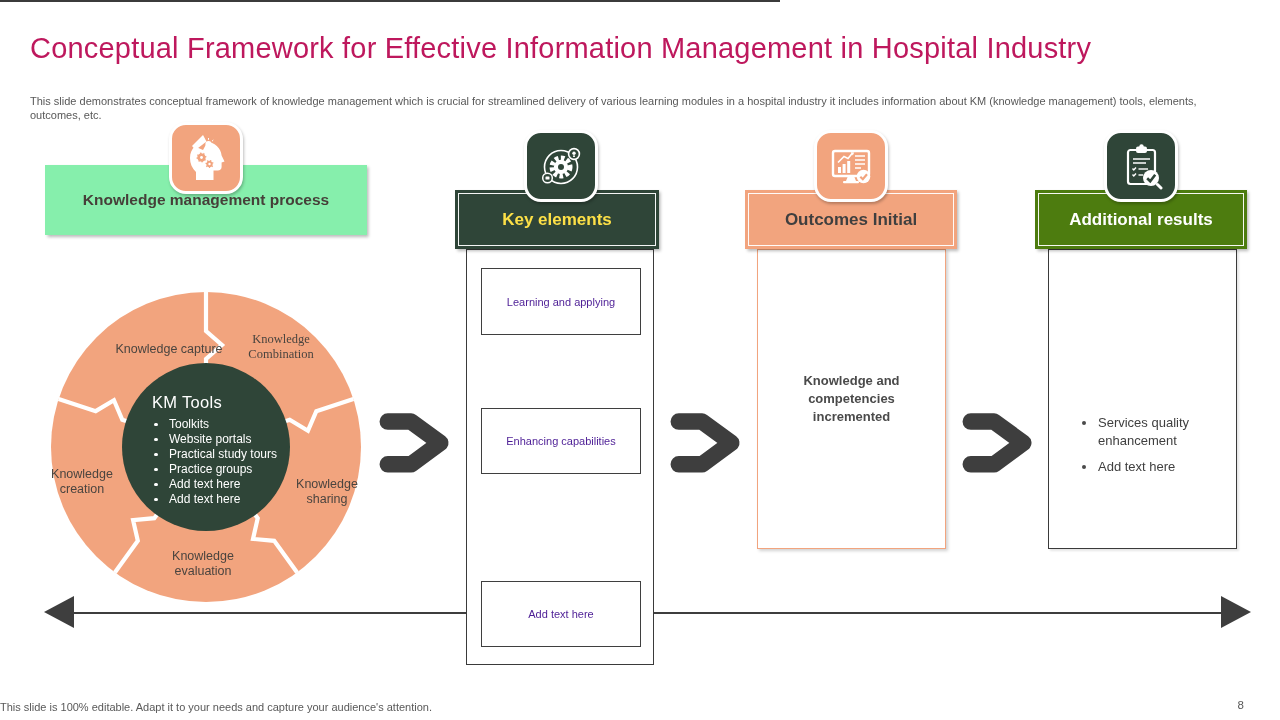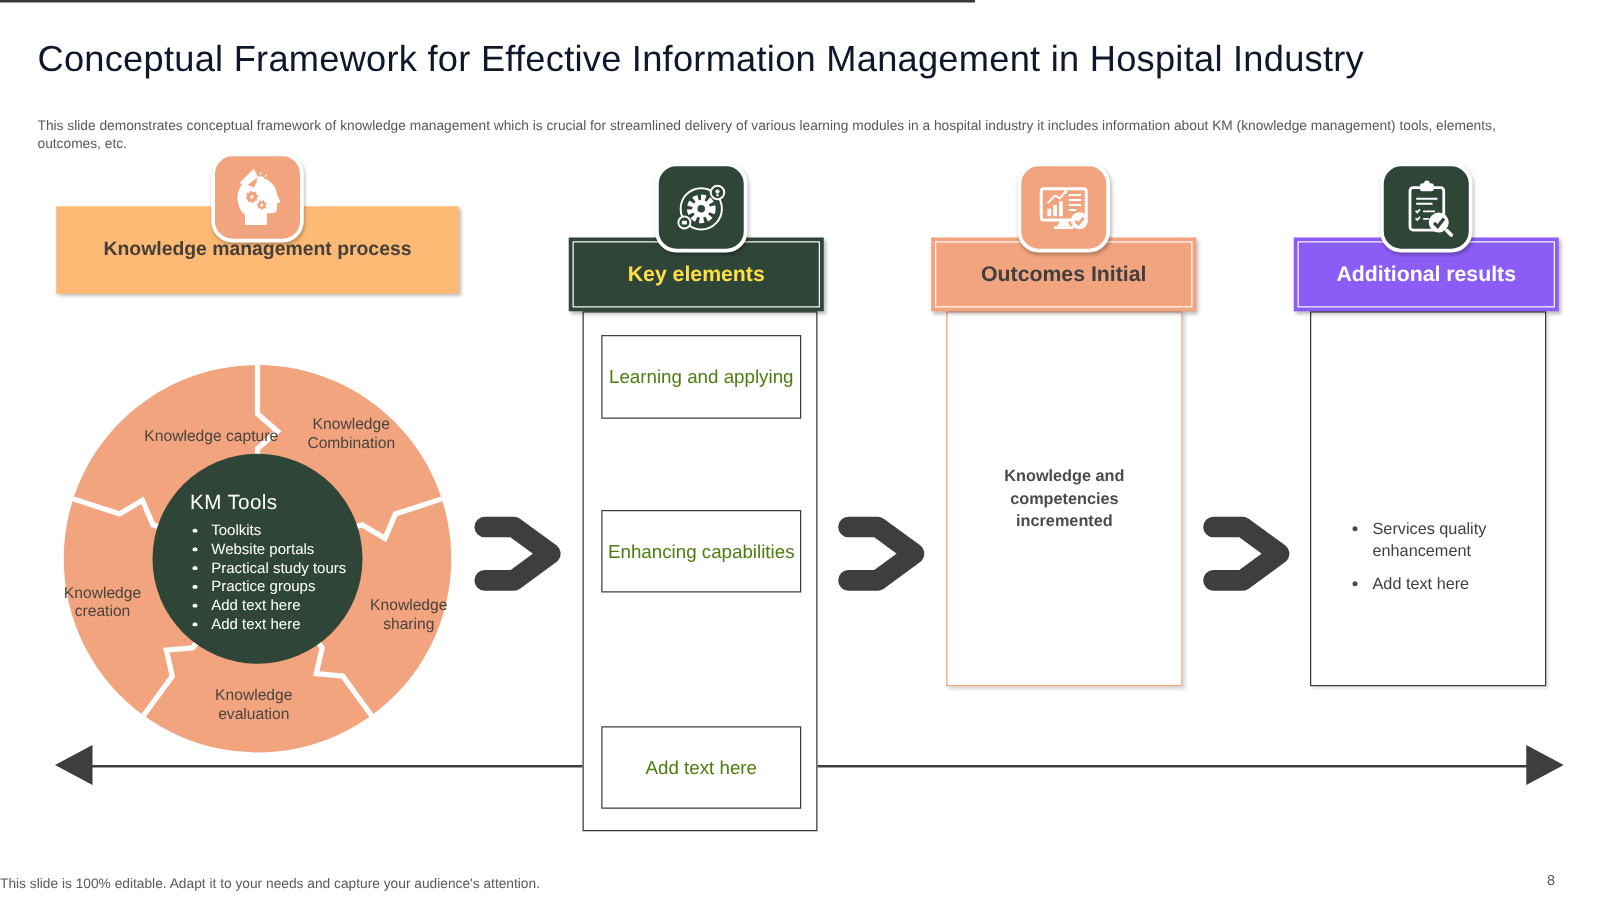--- a/index.html
+++ b/index.html
@@ -1,31 +1,31 @@
 <!DOCTYPE html>
 <html><head>
 <meta charset="utf-8">
 <style>
   html,body{margin:0;padding:0;background:#fff;}
   .slide{position:relative;width:1280px;height:720px;background:#ffffff;overflow:hidden;
          font-family:"Liberation Sans", sans-serif;color:#3f3f3f;}
   .top-line{position:absolute;left:0;top:0;width:780px;height:2px;background:#3b3b3b;}
 
   .title{position:absolute;left:30px;top:10px;width:1160px;font-size:29px;line-height:39px;
-         font-weight:400;color:#0f172a;letter-spacing:.2px;}
+         font-weight:400;color:#be185d;letter-spacing:.2px;}
   .subtitle{position:absolute;left:30px;top:84px;width:1195px;font-size:11px;line-height:13.5px;color:#585858;}
 
   
   .hdr{position:absolute;display:flex;align-items:center;justify-content:center;
        font-weight:bold;z-index:2;box-sizing:border-box;box-shadow:1.5px 2px 3px rgba(0,0,0,.28);}
   .hdr.bordered::after{content:"";position:absolute;inset:3px;border:1.3px solid rgba(255,255,255,.95);pointer-events:none;}
-  .hdr1{left:45px;top:165px;width:322px;height:70px;background:#fdba74;color:#463f39;font-size:15.5px;}
+  .hdr1{left:45px;top:165px;width:322px;height:70px;background:#86efac;color:#463f39;font-size:15.5px;}
   .hdr2{left:455px;top:190px;width:204px;height:59px;background:#2F4538;color:#fde047;font-size:17px;}
   .hdr3{left:745px;top:190px;width:212px;height:59px;background:#F2A47E;color:#3f3f3f;font-size:17px;}
-  .hdr4{left:1035px;top:190px;width:212px;height:59px;background:#8b5cf6;color:#fff;font-size:17px;}
+  .hdr4{left:1035px;top:190px;width:212px;height:59px;background:#4d7c0f;color:#fff;font-size:17px;}
 
   .iconbox{position:absolute;width:74px;height:72px;border:3px solid #fff;border-radius:17px;
            box-sizing:border-box;display:flex;align-items:center;justify-content:center;
            z-index:3;box-shadow:1px 2px 3px rgba(0,0,0,.25);}
   .bg-peach{background:#F2A47E;}
   .bg-green{background:#2F4538;}
   .ib1{left:169px;top:122px;}
   .ib2{left:524px;top:130px;}
   .ib3{left:814px;top:130px;}
   .ib4{left:1104px;top:130px;}
@@ -42,21 +42,21 @@
                       border-radius:50%;background:#fff;}
 
   
   .panel{position:absolute;background:#fff;box-sizing:border-box;z-index:1;}
   .panel-key{left:466px;top:249px;width:188px;height:416px;border:1.4px solid #3a3a3a;}
   .panel-out{left:757px;top:249px;width:189px;height:300px;border:1.4px solid #F2A47E;
              box-shadow:2px 2px 3px rgba(0,0,0,.18);display:flex;align-items:center;justify-content:center;}
   .panel-add{left:1048px;top:249px;width:189px;height:300px;border:1.2px solid #3a3a3a;
              box-shadow:2px 2px 2px rgba(0,0,0,.10);}
   .kbox{position:absolute;left:481px;width:160px;height:66px;border:1px solid #3f3f3f;background:#fff;
-        display:flex;align-items:center;justify-content:center;font-size:15px;color:#4d7c0f;
+        display:flex;align-items:center;justify-content:center;font-size:11px;color:#4c1d95;
         box-sizing:border-box;z-index:2;text-align:center;}
   .kbox1{top:268px;height:67px;}
   .kbox2{top:408px;}
   .kbox3{top:581px;}
   .out-text{width:125px;text-align:center;font-size:13px;line-height:18px;color:#4a4a4a;font-weight:bold;}
   .add-list{list-style:none;margin:0;padding:0;position:absolute;left:1078px;top:414px;width:150px;
             font-size:13px;line-height:18px;color:#404040;z-index:2;}
   .add-list li{position:relative;padding-left:20px;margin-bottom:8px;}
   .add-list li::before{content:"";position:absolute;left:4px;top:7px;width:4px;height:4px;
                        border-radius:50%;background:#4a4a4a;}
@@ -169,21 +169,21 @@
       <g stroke="#fff" stroke-width="4.2" fill="none">
         <polyline points="160,5 160,44 176,58 160,72 160,100" transform="rotate(0 160 160)"></polyline>
         <polyline points="160,5 160,44 176,58 160,72 160,100" transform="rotate(72 160 160)"></polyline>
         <polyline points="160,5 160,44 176,58 160,72 160,100" transform="rotate(144 160 160)"></polyline>
         <polyline points="160,5 160,44 176,58 160,72 160,100" transform="rotate(216 160 160)"></polyline>
         <polyline points="160,5 160,44 176,58 160,72 160,100" transform="rotate(288 160 160)"></polyline>
       </g>
       <circle cx="160" cy="160" r="84" fill="#2F4538"></circle>
     </svg>
     <div class="seg-label" style="left:107px;top:62px;margin-left:16px;">Knowledge capture</div>
-    <div class="seg-label" style="left:235px;top:60px;width:110px;">Knowledge Combination</div>
+    <div class="seg-label" style="left:235px;top:60px;width:110px;font-family:Liberation Serif, serif;">Knowledge Combination</div>
     <div class="seg-label" style="left:281px;top:205px;width:95px;">Knowledge sharing</div>
     <div class="seg-label" style="left:157px;top:277px;">Knowledge evaluation</div>
     <div class="seg-label" style="left:36px;top:195px;width:90px;">Knowledge creation</div>
     <div class="km-block">
       <p class="km-title">KM Tools</p>
       <ul class="km-list">
         <li>Toolkits</li>
         <li>Website portals</li>
         <li>Practical study tours</li>
         <li>Practice groups</li>

